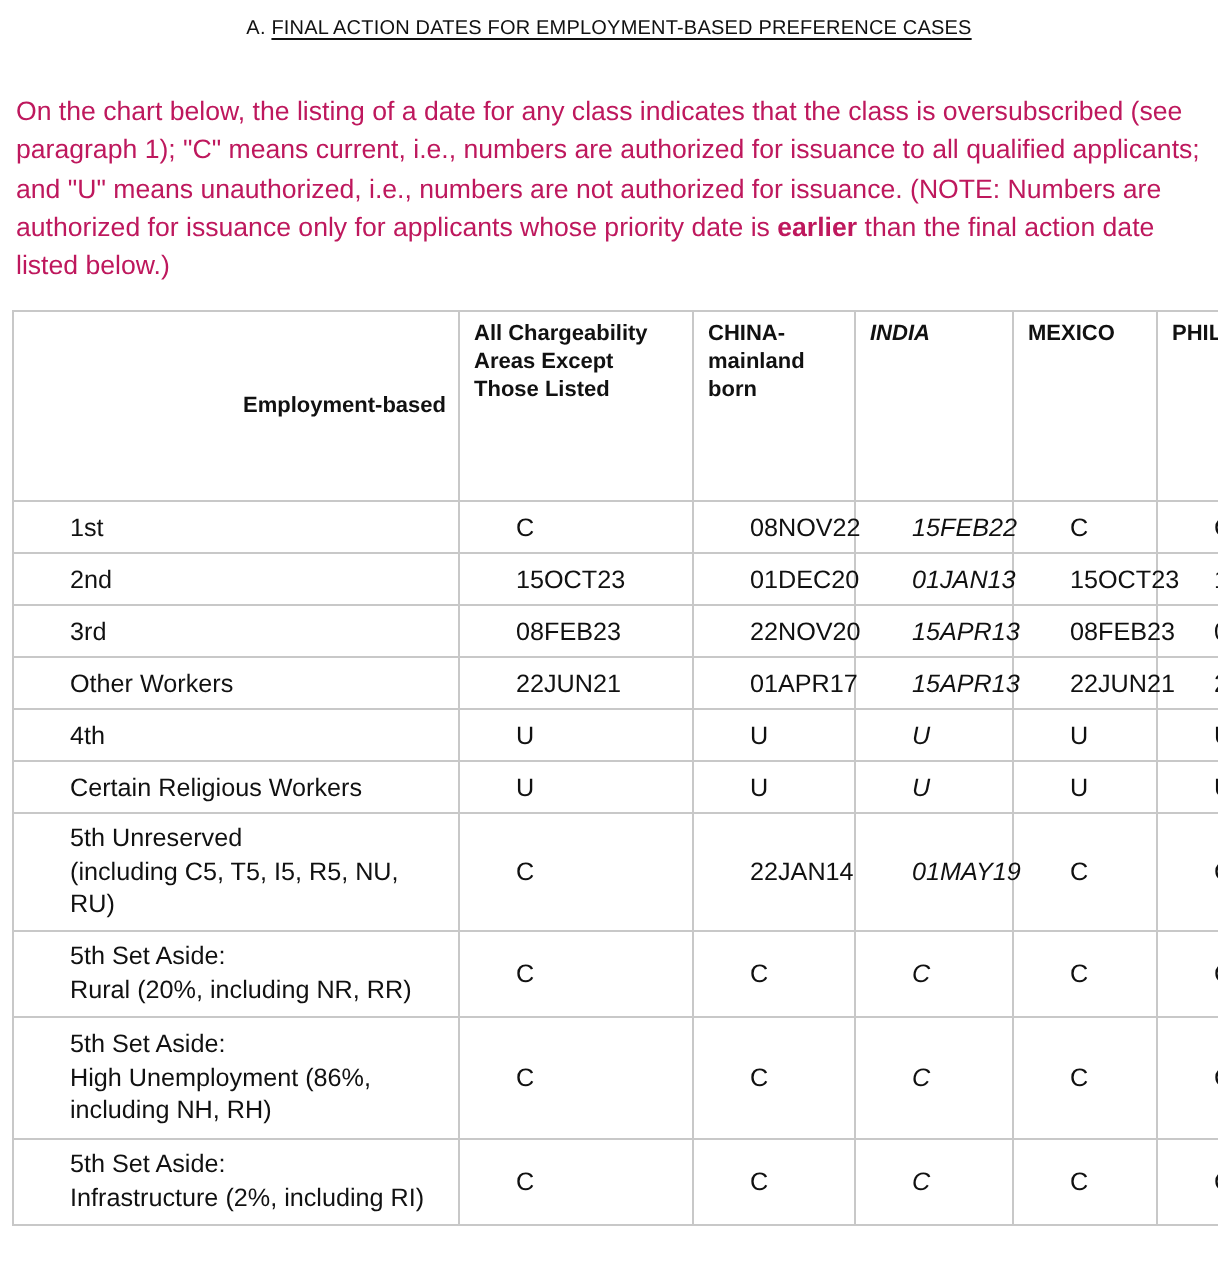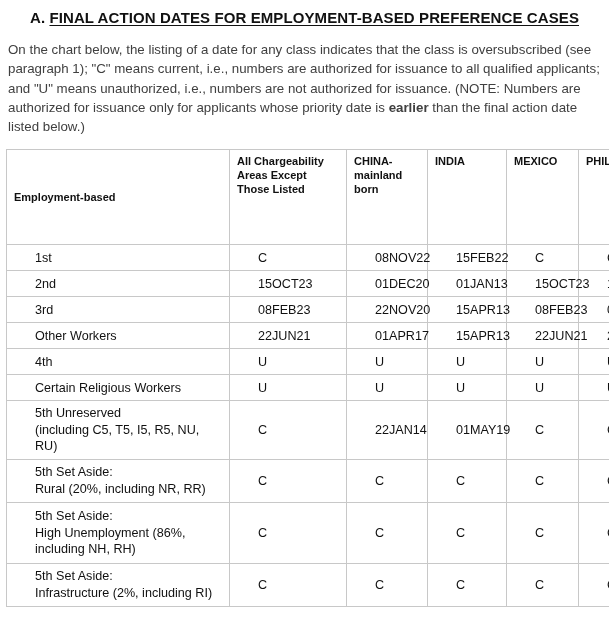--- a/index.html
+++ b/index.html
@@ -15,40 +15,40 @@
     overflow: hidden;
   }
   .page {
     width: 609px;
     height: 633px;
     position: relative;
     box-sizing: border-box;
   }
   .doc-title {
     text-align: center;
-    font-size: 15px;
-    font-weight: bold;
+    font-size: 10px;
+    font-weight: normal;
     color: #111111;
     margin: 9px 0 0 0;
     padding: 0 8px;
     letter-spacing: 0.1px;
     white-space: nowrap;
   }
   .doc-title .sect {
     text-decoration: none;
   }
   .doc-title .underlined {
     text-decoration: underline;
     text-underline-offset: 2px;
   }
   .intro {
     font-size: 13.3px;
     line-height: 19.3px;
-    color: #404040;
-    margin: 14px 8px 0 8px;
+    color: #be185d;
+    margin: 26px 8px 0 8px;
     text-align: left;
   }
   .intro b {
     font-weight: bold;
   }
   .table-wrap {
     margin: 13px 0 0 6px;
     width: 588px;
   }
   table.visa {
@@ -69,20 +69,21 @@
   }
   table.visa thead th {
     font-weight: bold;
     vertical-align: top;
     height: 86px;
     font-size: 11px;
     line-height: 14px;
   }
   table.visa thead th.cat-head {
     vertical-align: middle;
+    text-align: right;
   }
   table.visa tbody td {
     vertical-align: middle;
     height: 17px;
     padding-left: 28px;
   }
   table.visa tbody tr.tall td {
     height: 34px;
   }
   table.visa tbody tr.xtall td {
@@ -93,20 +94,21 @@
   }
   td.c-all, th.c-all {
     width: 103px;
   }
   td.c-china, th.c-china {
     width: 67px;
     margin-top: 28px;
   }
   td.c-india, th.c-india {
     width: 65px;
+    font-style: italic;
   }
   td.c-mexico, th.c-mexico {
     width: 58px;
   }
   td.c-phil, th.c-phil {
     width: 86px;
   }
   .cat-line2 {
     display: block;
   }

